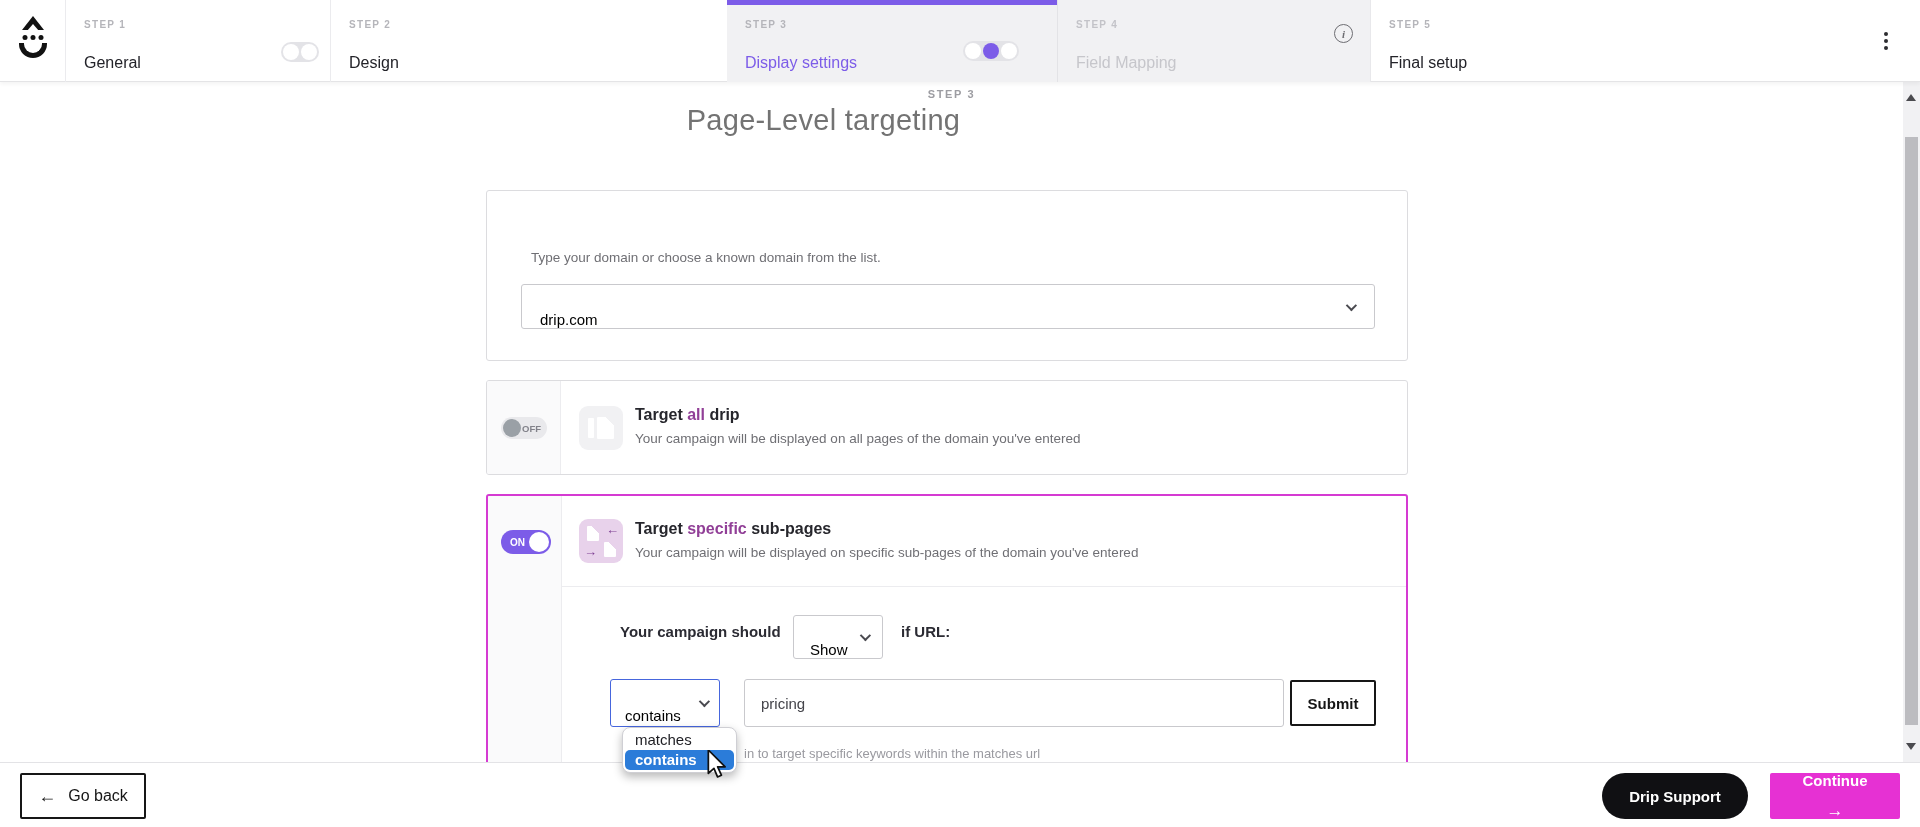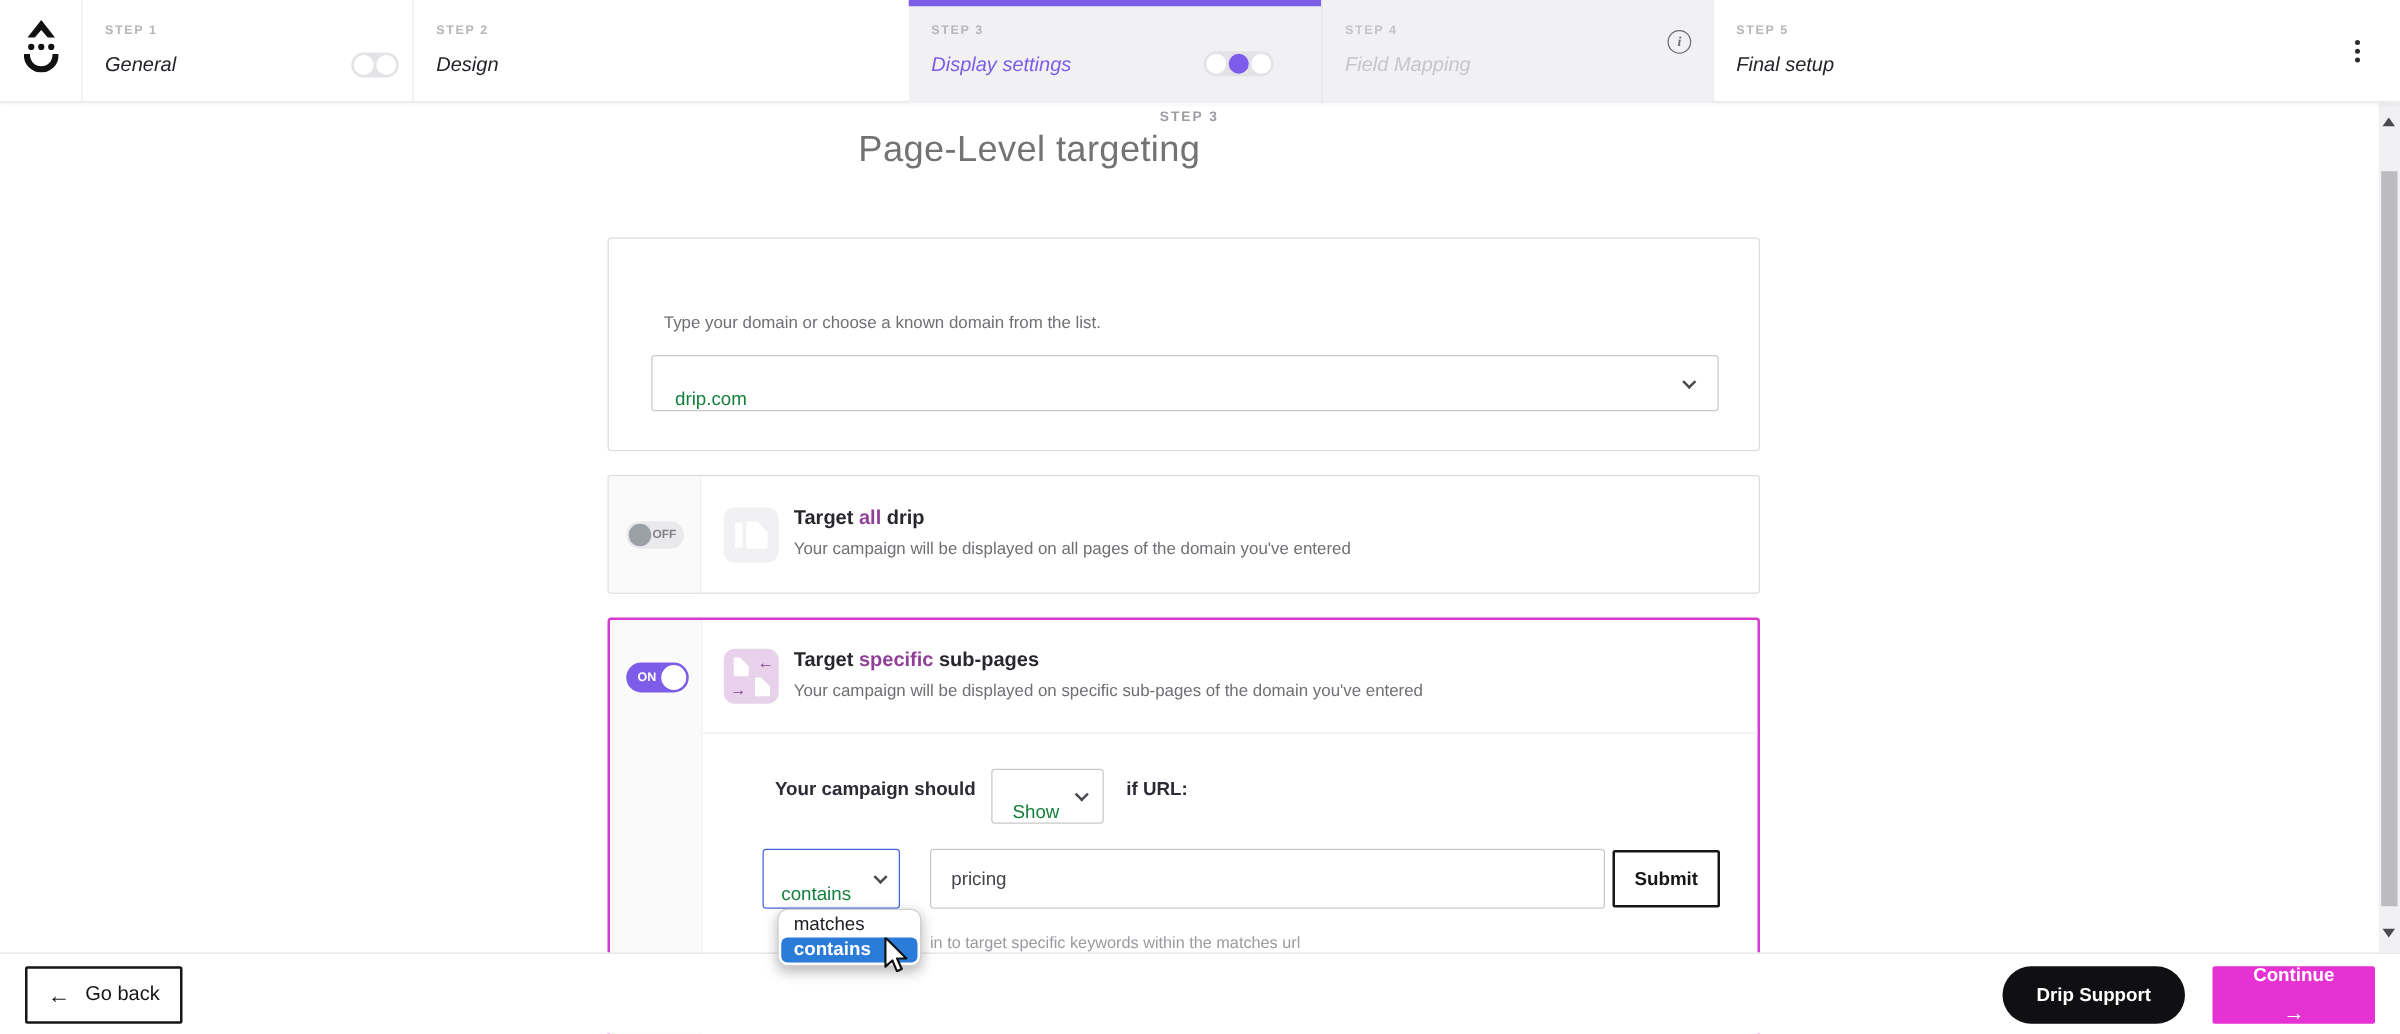--- a/index.html
+++ b/index.html
@@ -17,21 +17,21 @@
                 border-left:11px solid transparent; border-right:11px solid transparent; border-bottom:14px solid #121212; }
   .logo-caret-notch { position:absolute; left:50%; top:8px; transform:translateX(-50%); width:0; height:0;
                 border-left:6px solid transparent; border-right:6px solid transparent; border-bottom:7px solid #fff; }
   .logo-dots { position:absolute; left:50%; top:19px; transform:translateX(-50%); display:flex; gap:3px; }
   .logo-dots i { width:5px; height:5px; border-radius:50%; background:#121212; }
   .logo-smile { position:absolute; left:50%; top:27px; transform:translateX(-50%); width:28px; height:15px;
                 border:5px solid #121212; border-top:none; border-radius:0 0 28px 28px; }
 
   .tab { position:absolute; top:0; height:82px; padding:19px 0 0 18px; }
   .tab .step-eyebrow { font-size:10px; font-weight:bold; letter-spacing:1.3px; color:#b5b5ba; }
-  .tab .step-label { margin-top:14px; font-size:16px; font-weight:500; color:#232329;font-style:italic; }
+  .tab .step-label { margin-top:24px; font-size:16px; font-weight:500; color:#232329; }
   .tab-general { left:66px;  width:264px; }
   .tab-design  { left:330px; width:397px; border-left:1px solid #ebebee; }
   .tab-display { left:727px; width:330px; background:#f1f1f3; border-top:5px solid #7c5ce8; padding-top:14px; }
   .tab-display .step-label { color:#7c5ce8; }
   .tab-field   { left:1057px; width:313px; background:#f1f1f3; border-left:1px solid #e3e3e6; }
   .tab-field .step-eyebrow { color:#c3c3c8; }
   .tab-field .step-label { color:#c6c6cb; }
   .tab-final   { left:1370px; width:320px; border-left:1px solid #e8e8eb; }
 
   .progress-pill { position:absolute; display:flex; align-items:center; gap:2px;
@@ -60,21 +60,21 @@
                 font-size:29px; font-weight:500; color:#737373; letter-spacing:.3px; }
 
   .card { position:absolute; left:486px; width:922px; background:#fff; border:1px solid #dcdcdf; border-radius:3px; }
   .card-domain { top:108px; height:171px; }
   .card-title { font-size:16px; font-weight:bold; color:#26262c; }
   .card-desc { font-size:13.5px; color:#6f6f74; margin-top:27px; }
   .card-domain .inner { padding:32px 34px 0 44px; }
 
   .select { position:relative; border:1px solid #c9c9cd; border-radius:3px; background:#fff;
             display:flex; align-items:center; cursor:pointer; }
-  .select .sel-text { font-size:15px; color:#15803d;margin-top:25px; }
+  .select .sel-text { font-size:15px; color:#000000;margin-top:25px; }
   .chev { width:8px; height:8px; border-right:2px solid #4a4a50; border-bottom:2px solid #4a4a50;
           transform:rotate(45deg) translateY(-2px); }
   .domain-select { position:absolute; left:34px; top:93px; width:854px; height:45px; padding:0 20px 0 18px;
                    justify-content:space-between; }
   .card-allpages { top:298px; height:95px; }
   .left-col { position:absolute; left:0; top:0; bottom:0; width:74px; background:#fafafb;
               border-right:1px solid #ececef; border-radius:2px 0 0 2px; }
   .toggle-off { position:absolute; left:14px; top:50%; transform:translateY(-50%); width:46px; height:22px;
                 border-radius:11px; background:#e9e9ec; cursor:pointer; }
   .toggle-off .knob { position:absolute; left:2px; top:2px; width:18px; height:18px; border-radius:50%; background:#9aa0a6; }

